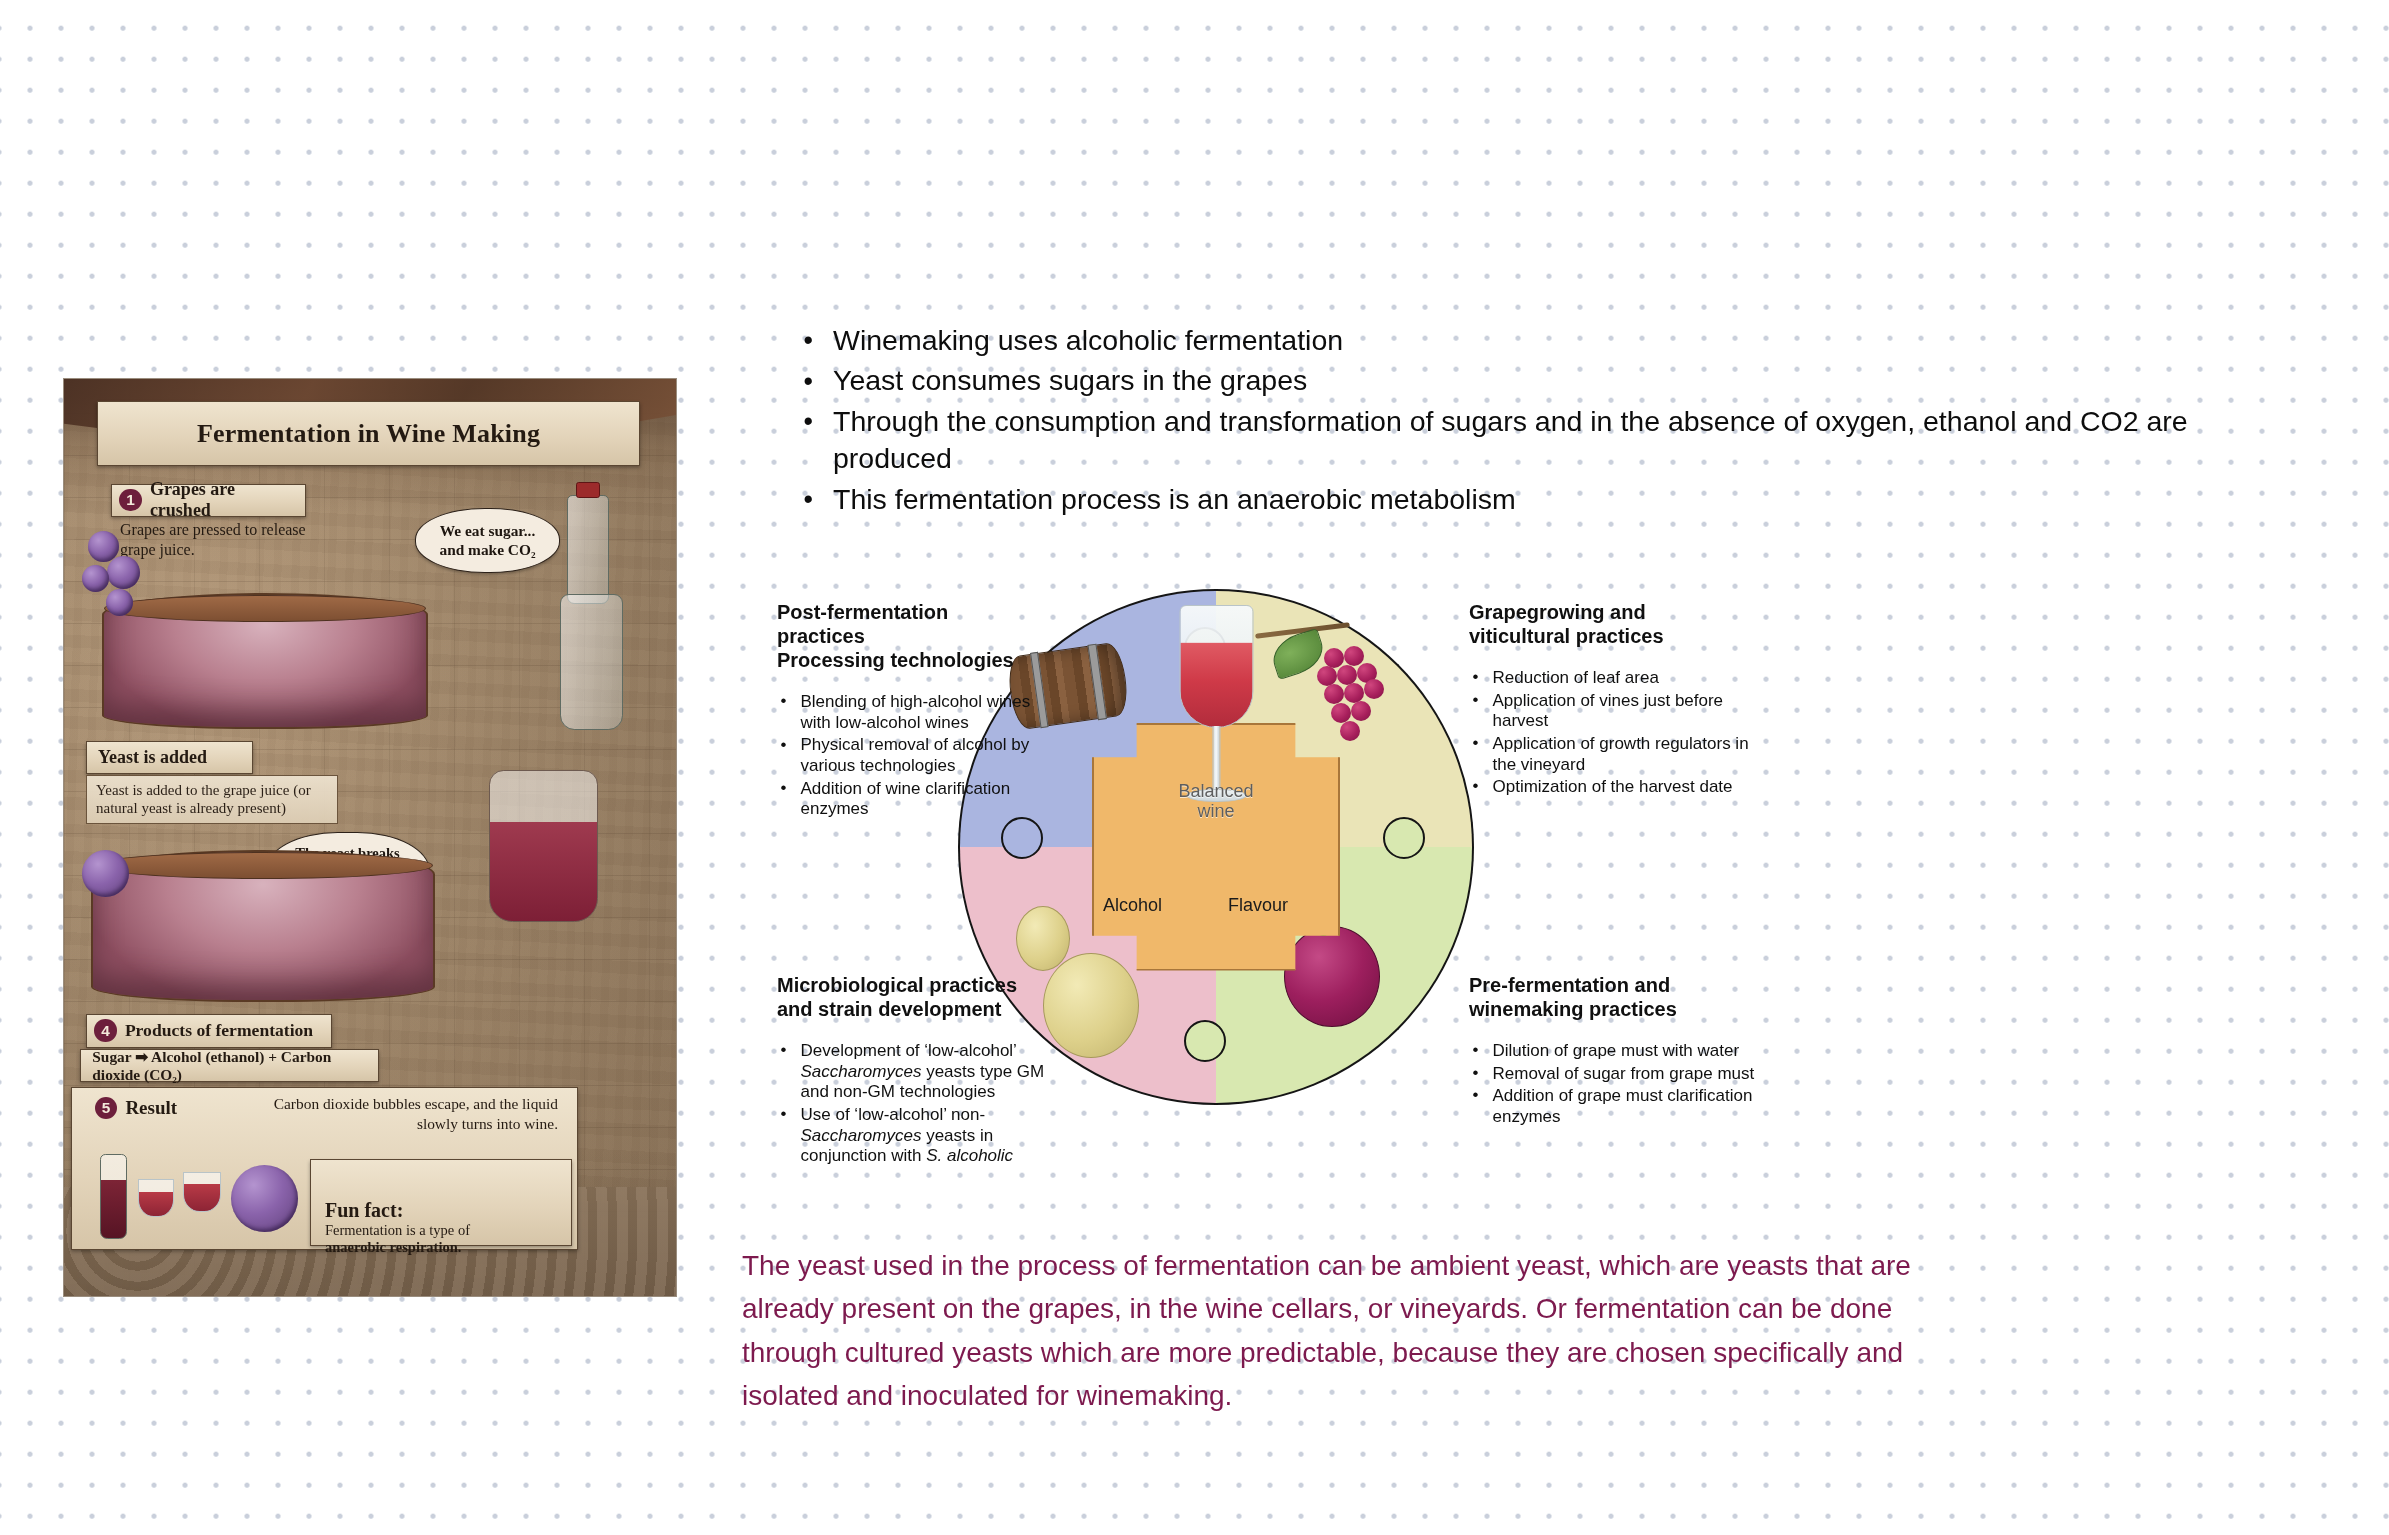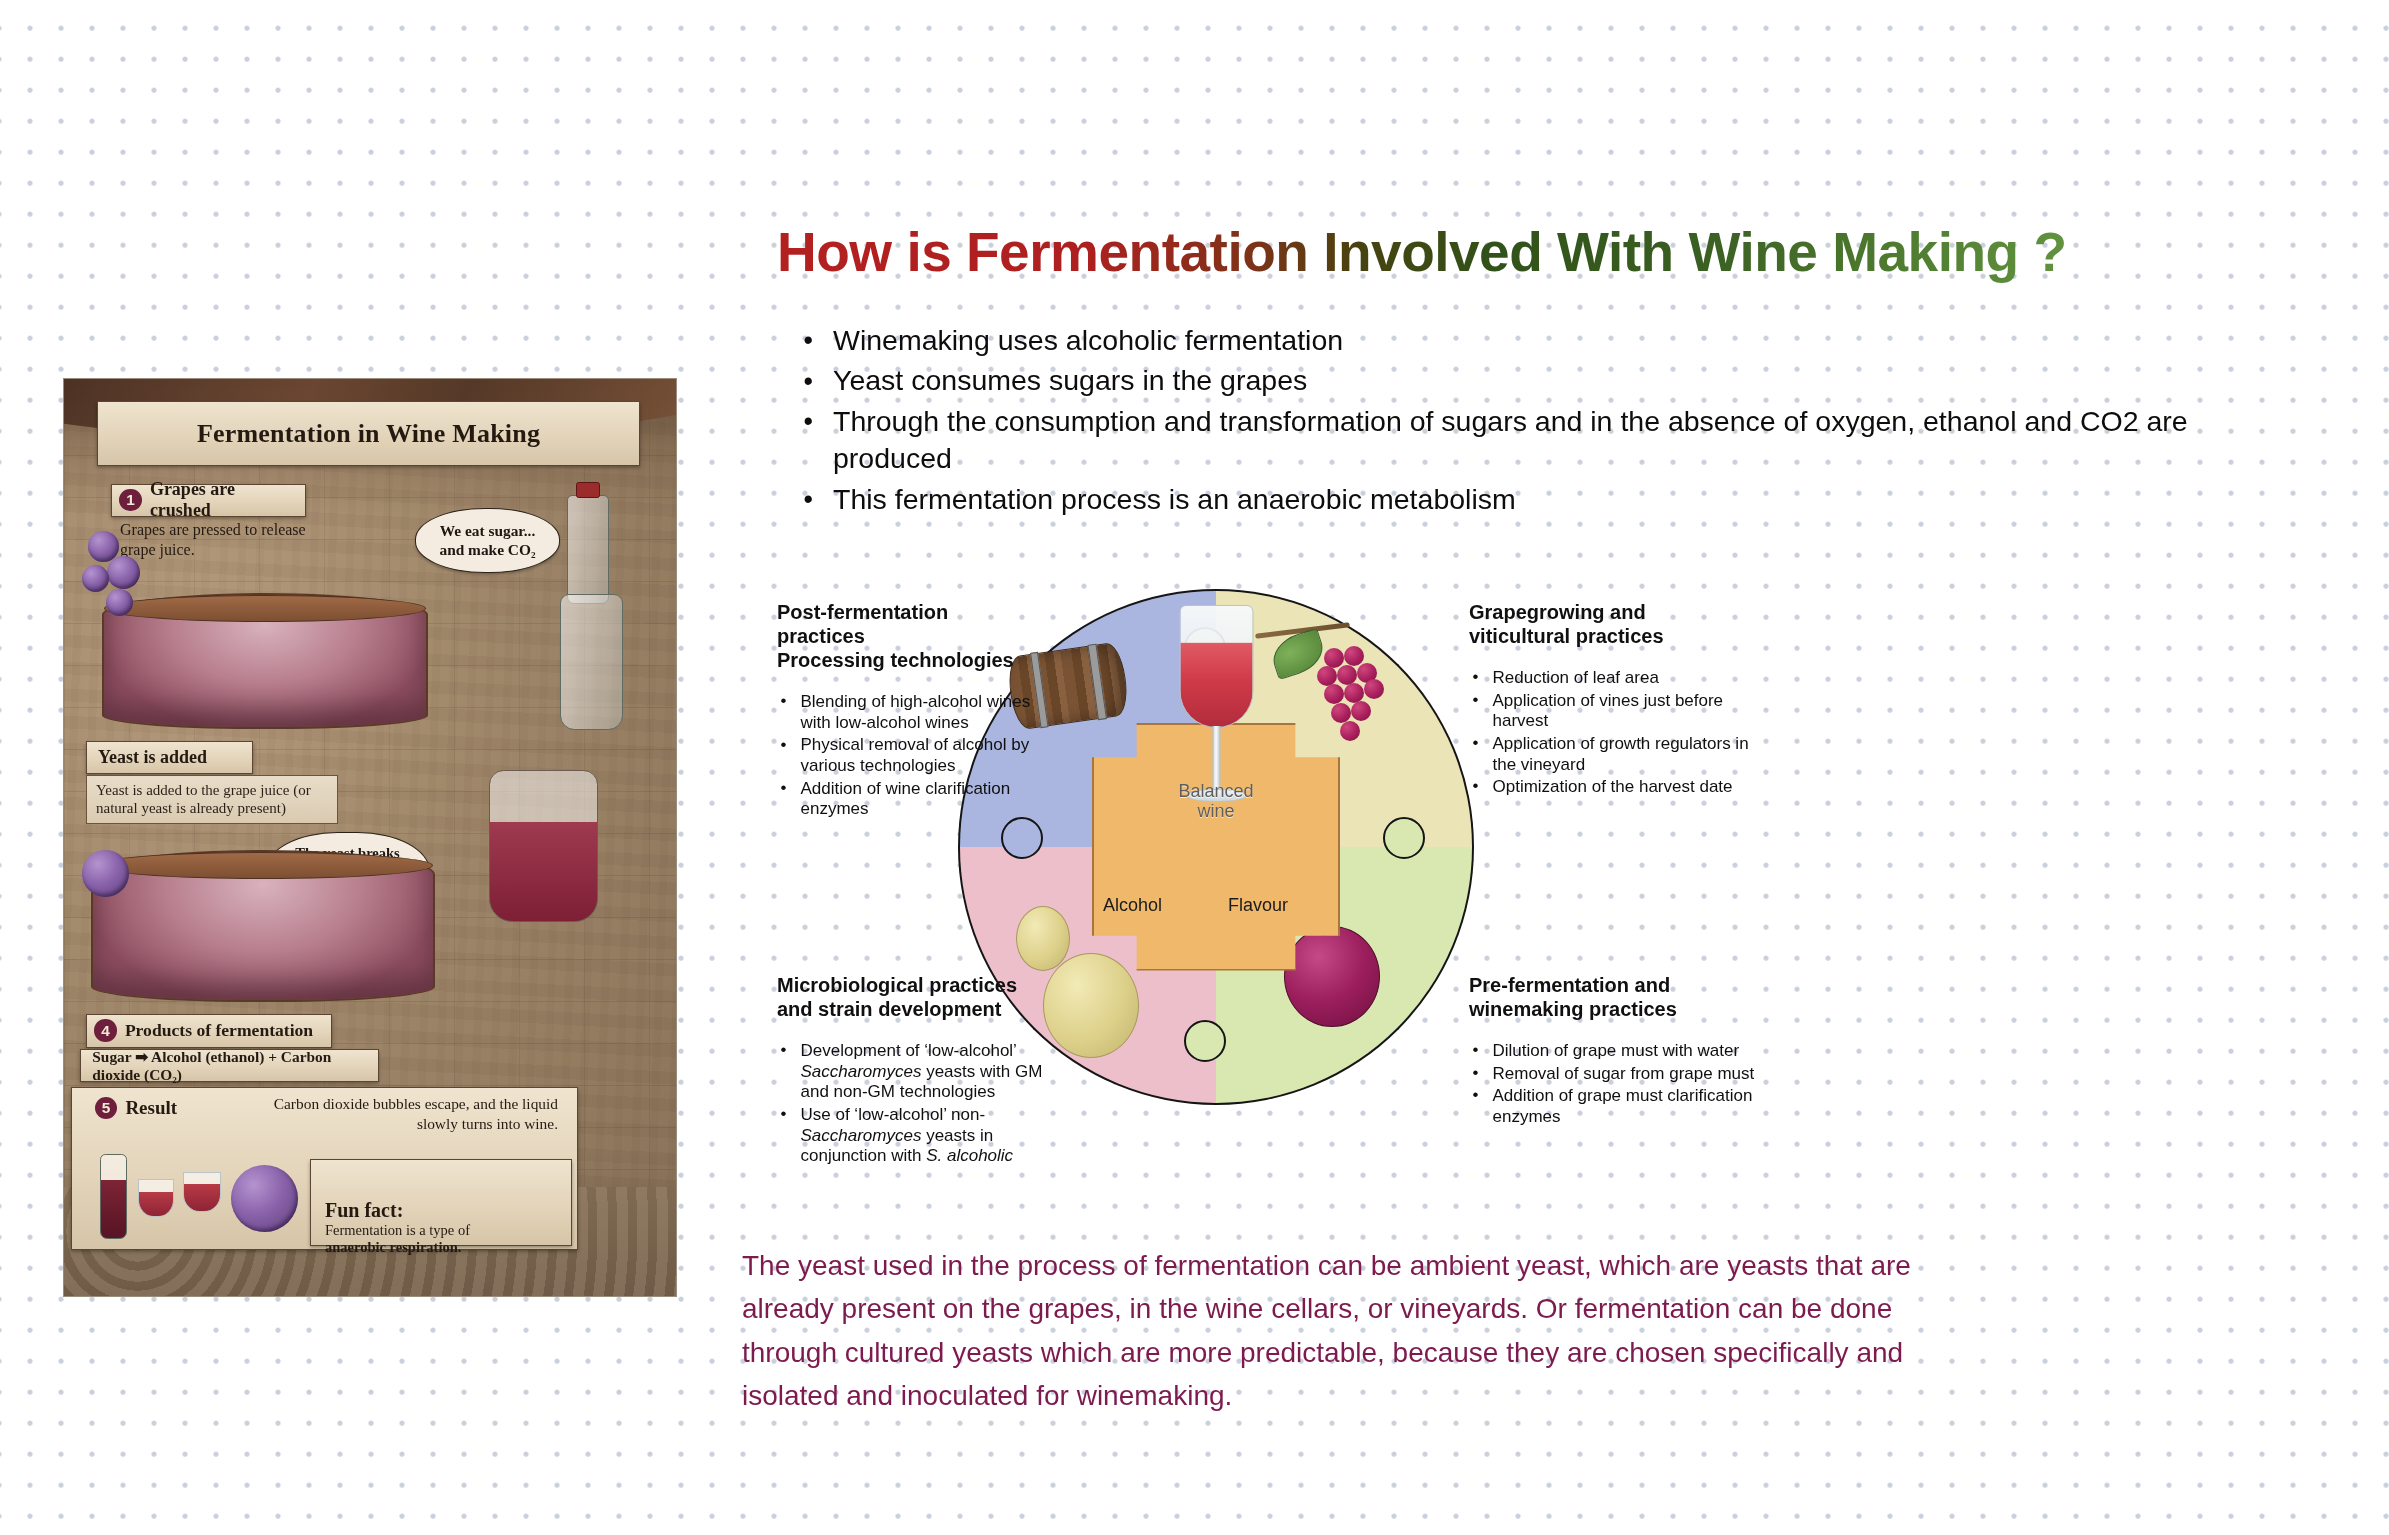--- a/index.html
+++ b/index.html
@@ -327,21 +327,20 @@
     font-size: 28px;
     line-height: 1.545;
     color: #7d1a4e;
   }
 </style>
 </head>
 <body>
 
 <div id="slide">
 
-  <h1 id="title">How is Fermentation Involved With Wine Making ?</h1>
 
   <ul id="bullets">
     <li><span class="bul">•</span><span>Winemaking uses alcoholic fermentation</span></li>
     <li><span class="bul">•</span><span>Yeast consumes sugars in the grapes</span></li>
     <li><span class="bul">•</span><span>Through the consumption and transformation of sugars and in the absence of oxygen, ethanol and CO2 are produced</span></li>
     <li><span class="bul">•</span><span>This fermentation process is an anaerobic metabolism</span></li>
   </ul>
 
   <div id="poster">
     <div class="wall"></div>
@@ -493,21 +492,21 @@
         <li><span class="b">•</span><span>Optimization of the harvest date</span></li>
       </ul>
     </div>
 
     <div class="quadtext qt-bl">
       <div class="qt-head">
         <div>Microbiological practices</div>
         <div>and strain development</div>
       </div>
       <ul class="qt-list">
-        <li><span class="b">•</span><span><span>Development of ‘low-alcohol’ </span><i>Saccharomyces</i><span> yeasts with GM and non-GM technologies</span></span></li>
+        <li><span class="b">•</span><span><span>Development of ‘low-alcohol’ </span><i>Saccharomyces</i><span> yeasts type GM and non-GM technologies</span></span></li>
         <li><span class="b">•</span><span><span>Use of ‘low-alcohol’ non-</span><i>Saccharomyces</i><span> yeasts in conjunction with </span><i>S. alcoholic</i></span></li>
       </ul>
     </div>
 
     <div class="quadtext qt-br">
       <div class="qt-head">
         <div>Pre-fermentation and</div>
         <div>winemaking practices</div>
       </div>
       <ul class="qt-list">

